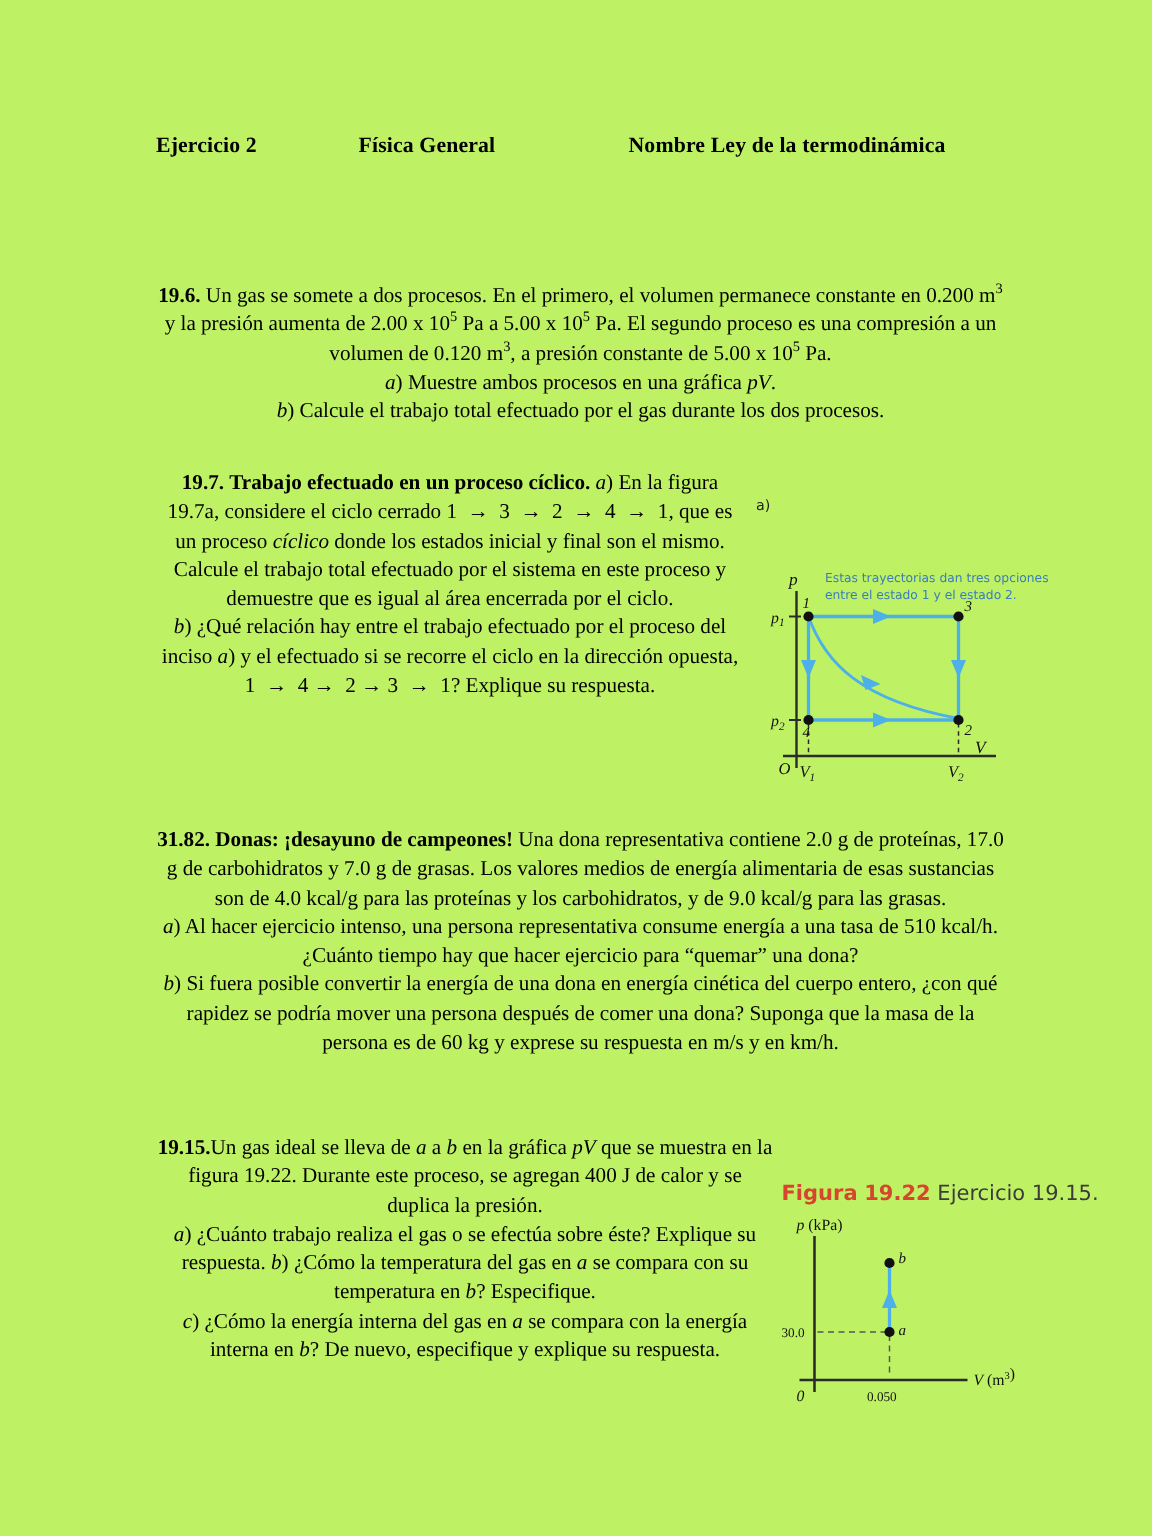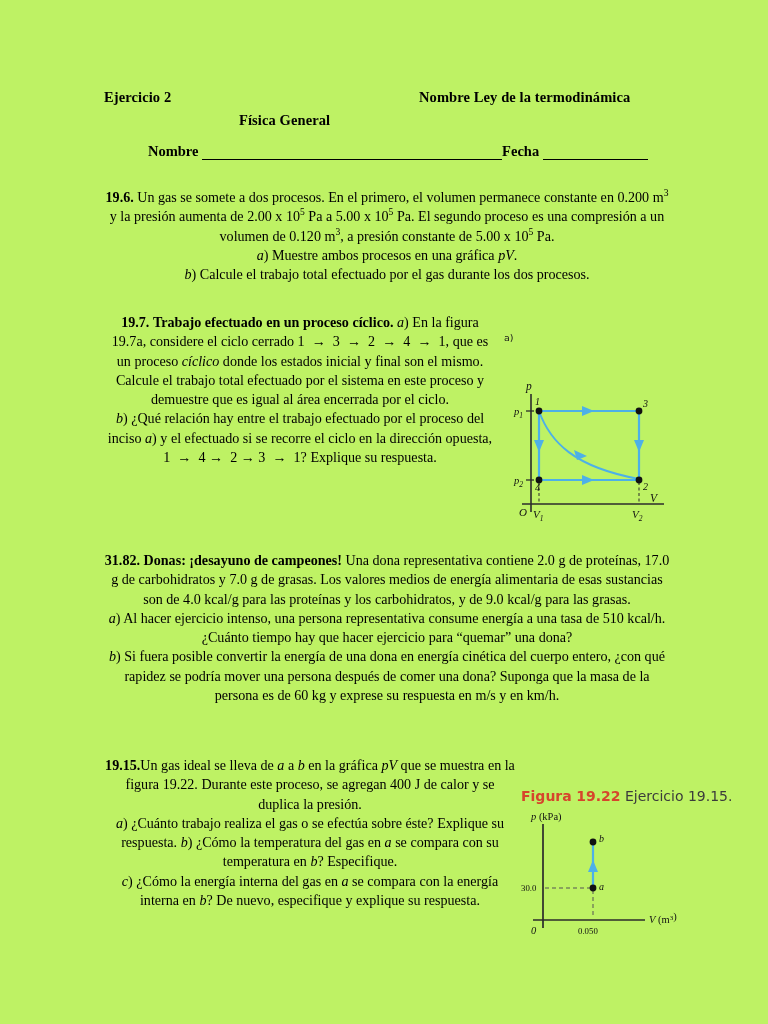--- a/index.html
+++ b/index.html
@@ -25,21 +25,21 @@
   .header-row {
     position: absolute;
     left: 104px;
     top: 89px;
     width: 560px;
     font-weight: bold;
     font-size: 14.5px;
     letter-spacing: 0.1px;
   }
   .header-row .h-ej { position: absolute; left: 0; top: 0; white-space: nowrap; }
-  .header-row .h-fg { position: absolute; left: 135px; top: 0; white-space: nowrap; margin-top: 23px; }
+  .header-row .h-fg { position: absolute; left: 135px; top: 0; white-space: nowrap; }
   .header-row .h-pl { position: absolute; left: 315px; top: 0; white-space: nowrap; }
 
   .namerow {
     position: absolute;
     left: 148px;
     top: 143px;
     font-weight: bold;
     font-size: 14.5px;
     white-space: nowrap;
   }
@@ -124,25 +124,20 @@
 <body>
 
 <div class="page">
 
   <div class="header-row">
     <span class="h-ej">Ejercicio 2</span>
     <span class="h-fg">Física General</span>
     <span class="h-pl">Nombre Ley de la termodinámica</span>
   </div>
 
-  <div class="namerow">
-    <span>Nombre</span>
-    <span class="ul ul-name"></span><span>Fecha</span>
-    <span class="ul ul-date"></span>
-  </div>
 
   <div class="prob" id="prob196">
     <b>19.6.</b>
     Un gas se somete a dos procesos. En el primero, el volumen permanece constante en
     0.200&nbsp;m<sup>3</sup> y la presión aumenta de 2.00 x 10<sup>5</sup> Pa a 5.00 x 10<sup>5</sup> Pa. El segundo proceso es una
     compresión a un volumen de 0.120&nbsp;m<sup>3</sup>, a presión constante de 5.00 x 10<sup>5</sup> Pa.<br>
     <span class="it">a</span>) Muestre ambos procesos en una gráfica <span class="it">pV</span>.<br>
     <span class="it">b</span>) Calcule el trabajo total efectuado por el gas durante los dos procesos.
   </div>
 
@@ -232,20 +227,21 @@
         <text x="29" y="196" font-size="11" font-style="italic" fill="#111">V<tspan font-size="7.5" dy="2.5">1</tspan></text>
         <text x="128" y="196" font-size="11" font-style="italic" fill="#111">V<tspan font-size="7.5" dy="2.5">2</tspan></text>
 
         <text x="31" y="83" font-size="10" font-style="italic" fill="#111">1</text>
         <text x="139" y="85" font-size="10" font-style="italic" fill="#111">3</text>
         <text x="139" y="168" font-size="10" font-style="italic" fill="#111">2</text>
         <text x="31" y="169" font-size="10" font-style="italic" fill="#111">4</text>
       </svg>
     </div>
 
+    <div class="fig-annot" style="left:46px; top:58px; width:172px;">Estas trayectorias dan tres opciones entre el estado 1 y el estado 2.</div>
   </div>
 
   <div id="fig1922">
     <div class="fig-cap2">
       <span class="fignum2">Figura</span>
       <span class="fignum2">19.22</span>
       <span>Ejercicio 19.15.</span>
     </div>
 
     <svg width="212" height="135" viewBox="0 0 212 135" style="margin-top:6px">

